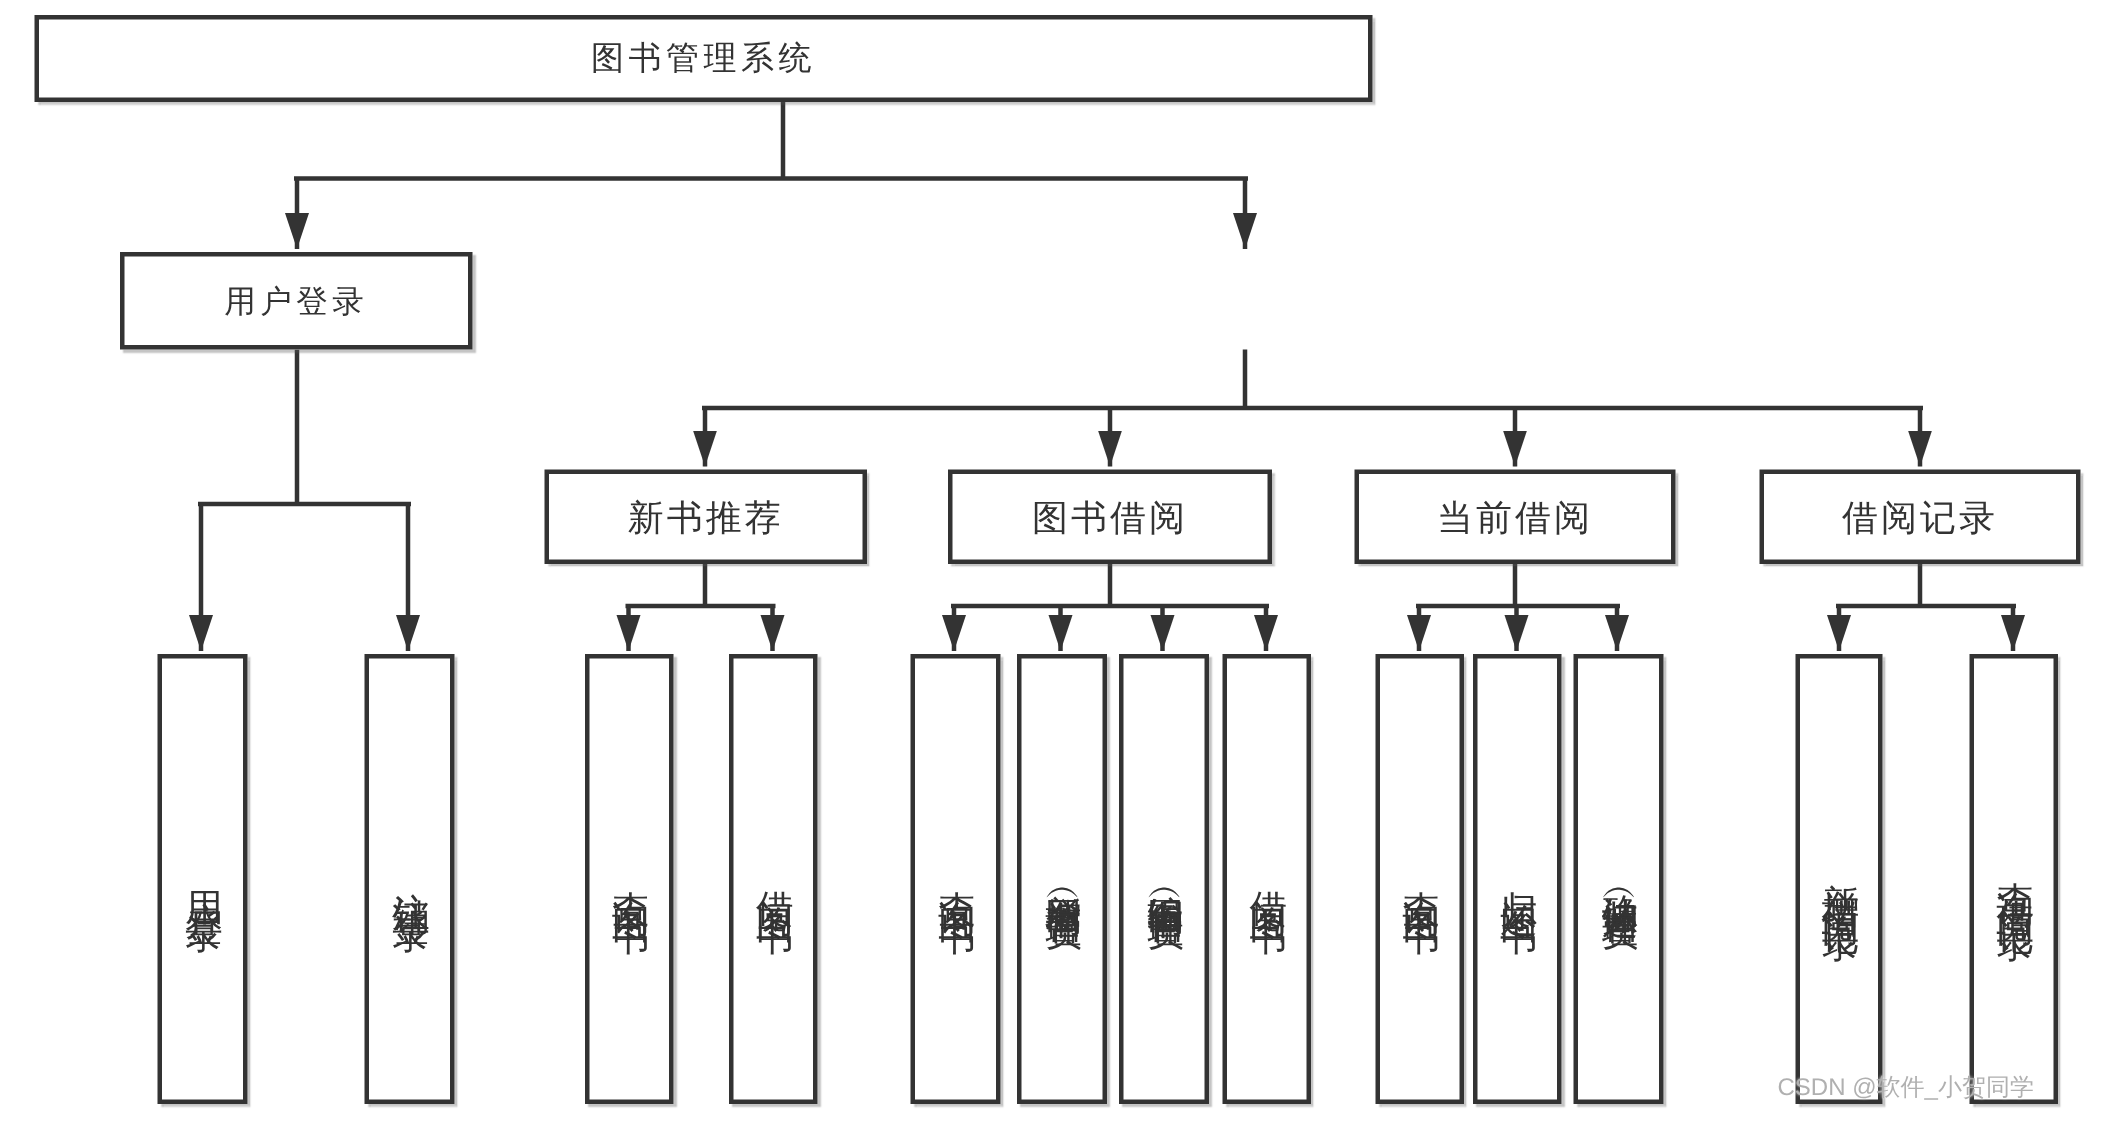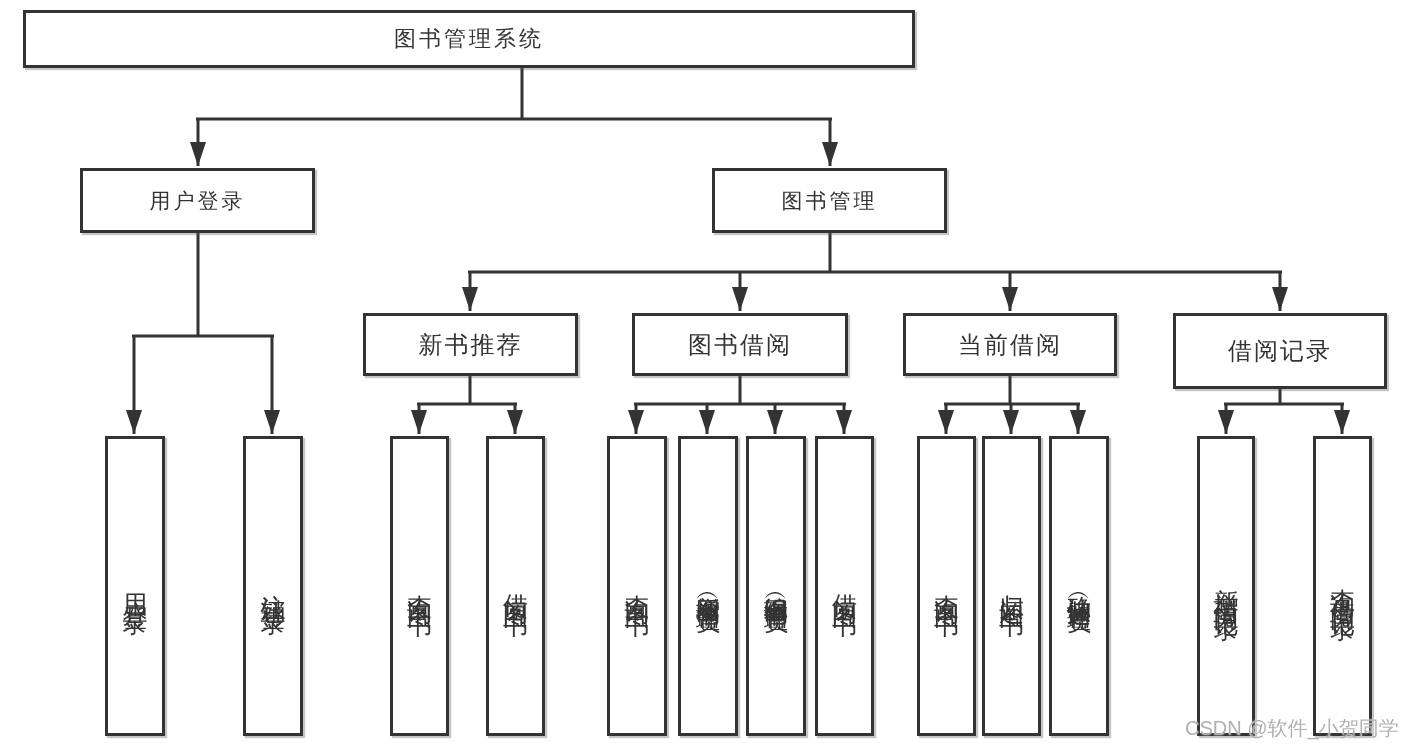--- a/index.html
+++ b/index.html
@@ -32,21 +32,21 @@
     text-orientation:mixed;
     color:#333333;
     font-size:25px;
     letter-spacing:6px;
     line-height:1;
   }
   .leaf .vlabel.tight{letter-spacing:2px;font-size:24px;}
   .watermark{
     position:absolute;
     left:1185px;top:715px;
-    font-size:20px;
+    font-size:16px;
     color:#b0b0b0;
     text-shadow:0 0 2px rgba(255,255,255,.9);
     white-space:nowrap;
   }
 </style>
 </head>
 <body>
 
 <div class="stage">
 
@@ -93,34 +93,31 @@
     </g>
   </svg>
 
   <div class="node root" style="left:23px;top:10px;width:892px;height:58px">
     <span class="hlabel">图书管理系统</span>
   </div>
 
   <div class="node" style="left:80px;top:168px;width:235px;height:65px">
     <span class="hlabel">用户登录</span>
   </div>
-  <div class="node" style="left:712px;top:168px;width:235px;height:65px">
-    <span class="hlabel">图书管理</span>
-  </div>
 
   <div class="node lvl3" style="left:363px;top:313px;width:215px;height:63px">
     <span class="hlabel">新书推荐</span>
   </div>
   <div class="node lvl3" style="left:632px;top:313px;width:216px;height:63px">
     <span class="hlabel">图书借阅</span>
   </div>
   <div class="node lvl3" style="left:903px;top:313px;width:214px;height:63px">
     <span class="hlabel">当前借阅</span>
   </div>
-  <div class="node lvl3" style="left:1173px;top:313px;width:214px;height:76px">
+  <div class="node lvl3" style="left:1173px;top:313px;width:214px;height:63px">
     <span class="hlabel">借阅记录</span>
   </div>
 
   <div class="node leaf" style="left:105px;top:436px;width:60px;height:300px">
     <span class="vlabel">用户登录</span>
   </div>
   <div class="node leaf" style="left:243px;top:436px;width:60px;height:300px">
     <span class="vlabel">注销登录</span>
   </div>
 

